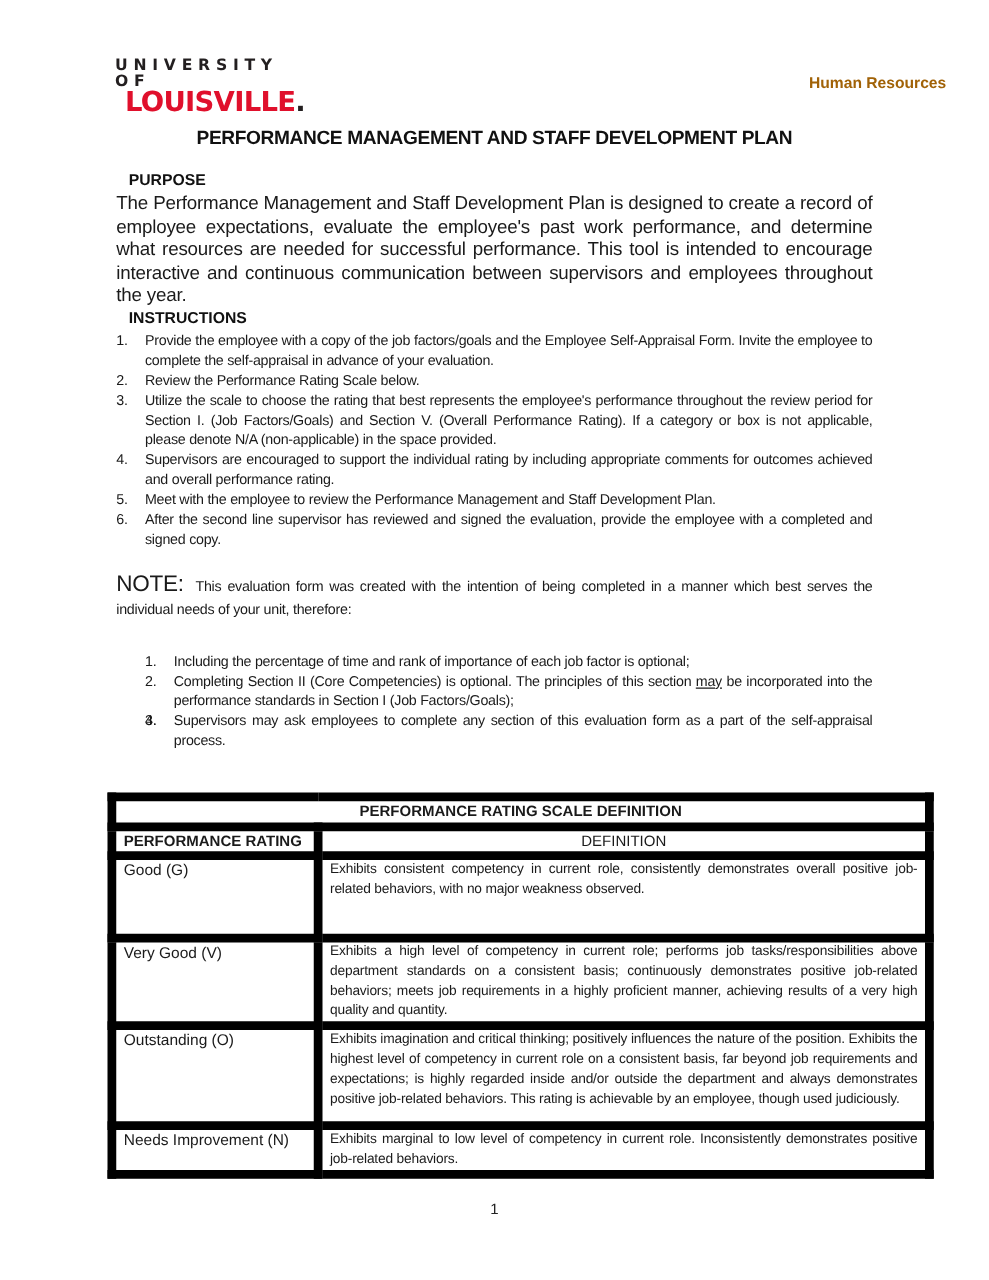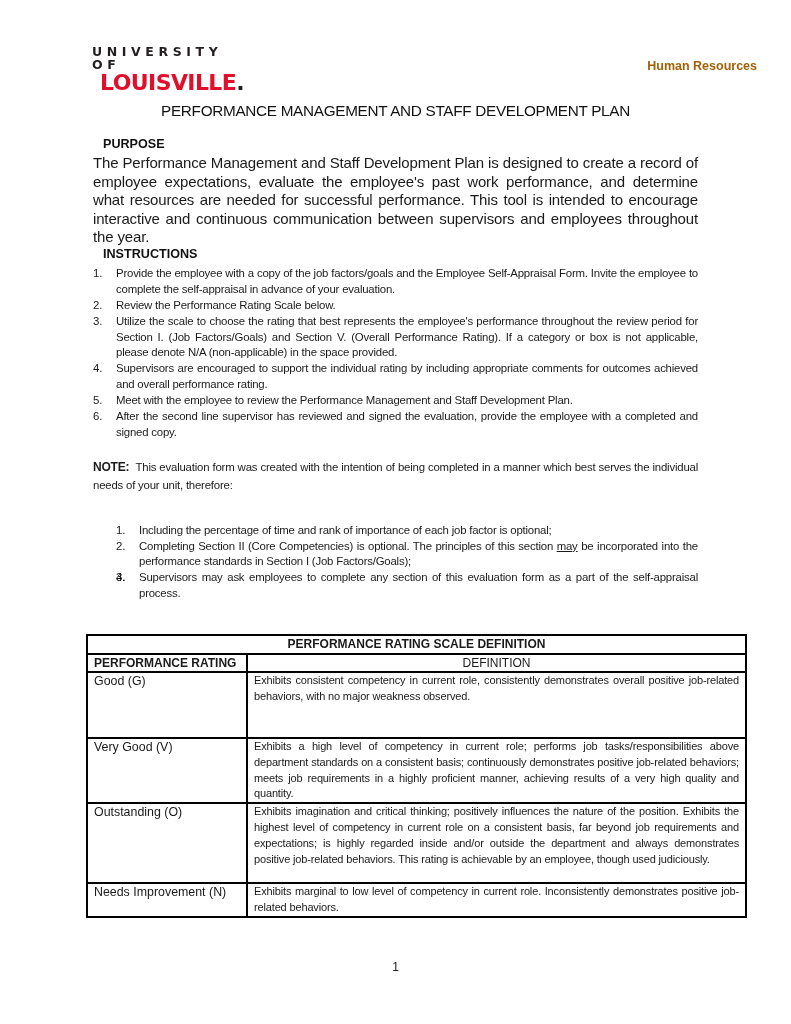--- a/index.html
+++ b/index.html
@@ -10,44 +10,44 @@
   .logo { position: absolute; left: 92px; top: 45px; width: 160px; }
   .logo-top { font-family: "DejaVu Sans", sans-serif; font-weight: bold; font-size: 12.5px;
               letter-spacing: 4.6px; color: #231f20; line-height: 13px; }
   .logo-main { font-family: "DejaVu Sans", sans-serif; font-weight: bold; font-size: 22px;
                color: #e0102c; letter-spacing: -0.6px; line-height: 24px; margin-top: 0px; text-align: center; }
   .logo-dot { color: #231f20; }
 
   .dept { position: absolute; right: 34px; top: 59px; font-weight: bold; font-size: 12.5px; color: #a16207; }
 
   .doc-title { position: absolute; left: 0; width: 791px; top: 102px; text-align: center;
-               font-weight: normal; font-size: 15.3px; color: #111; letter-spacing: -0.3px; }
+               font-weight: bold; font-size: 15.3px; color: #111; letter-spacing: -0.3px; }
 
   .sec-head { position: absolute; left: 103px; font-weight: bold; font-size: 12.6px; color: #111; }
   .para { position: absolute; left: 93px; width: 605px; font-size: 15px; line-height: 18.6px;
           text-align: justify; color: #1a1a1a; letter-spacing: -0.15px; }
 
   .olist { position: absolute; left: 93px; width: 605px; margin: 0; padding: 0; list-style: none;
            font-size: 11.4px; color: #1a1a1a; letter-spacing: -0.2px; }
   .olist li { position: relative; padding-left: 23px; line-height: 15.6px; margin-bottom: 0.6px; text-align: justify; }
   .olist li .num { position: absolute; left: 0; top: 0; }
 
   .note-line { position: absolute; left: 93px; width: 605px; font-size: 11.4px; line-height: 18px;
                color: #1a1a1a; letter-spacing: -0.2px; text-align: justify; }
-  .note-label { font-weight: bold; font-size: 12px; margin-top: 26px; }
+  .note-label { font-weight: normal; font-size: 18px; margin-top: 26px; }
 
   .olist2 { position: absolute; left: 116px; width: 582px; margin: 0; padding: 0; list-style: none;
             font-size: 11.4px; color: #1a1a1a; letter-spacing: -0.2px; }
   .olist2 li { position: relative; padding-left: 23px; line-height: 15.6px; margin-bottom: 0.2px; text-align: justify; }
   .olist2 li .num { position: absolute; left: 0; top: 0; }
   .u { text-decoration: underline; }
 
   table.scale { position: absolute; left: 86px; top: 634px; width: 661px; border-collapse: collapse;
                 font-size: 11px; color: #1a1a1a; }
-  table.scale td, table.scale th { border: 2px solid #000000; padding: 0 6px; vertical-align: top; }
+  table.scale td, table.scale th { border: 7px solid #000000; padding: 0 6px; vertical-align: top; }
   .t-title { text-align: center; font-weight: bold; font-size: 12px; height: 17px; line-height: 17px; }
   .t-h1 { text-align: left; font-weight: bold; font-size: 12px; height: 16px; line-height: 16px; width: 146px; }
   .t-h2 { text-align: center; font-weight: normal; font-size: 12px; height: 16px; line-height: 16px; }
   .t-rating { font-size: 12.4px; line-height: 17px; padding-top: 2px; }
   .t-def { text-align: justify; line-height: 15.8px; padding-top: 1px; letter-spacing: -0.15px; }
 
   .page-num { position: absolute; left: 0; width: 791px; top: 960px; text-align: center; font-size: 12px; color: #222; }
 </style>
 </head>
 <body>

